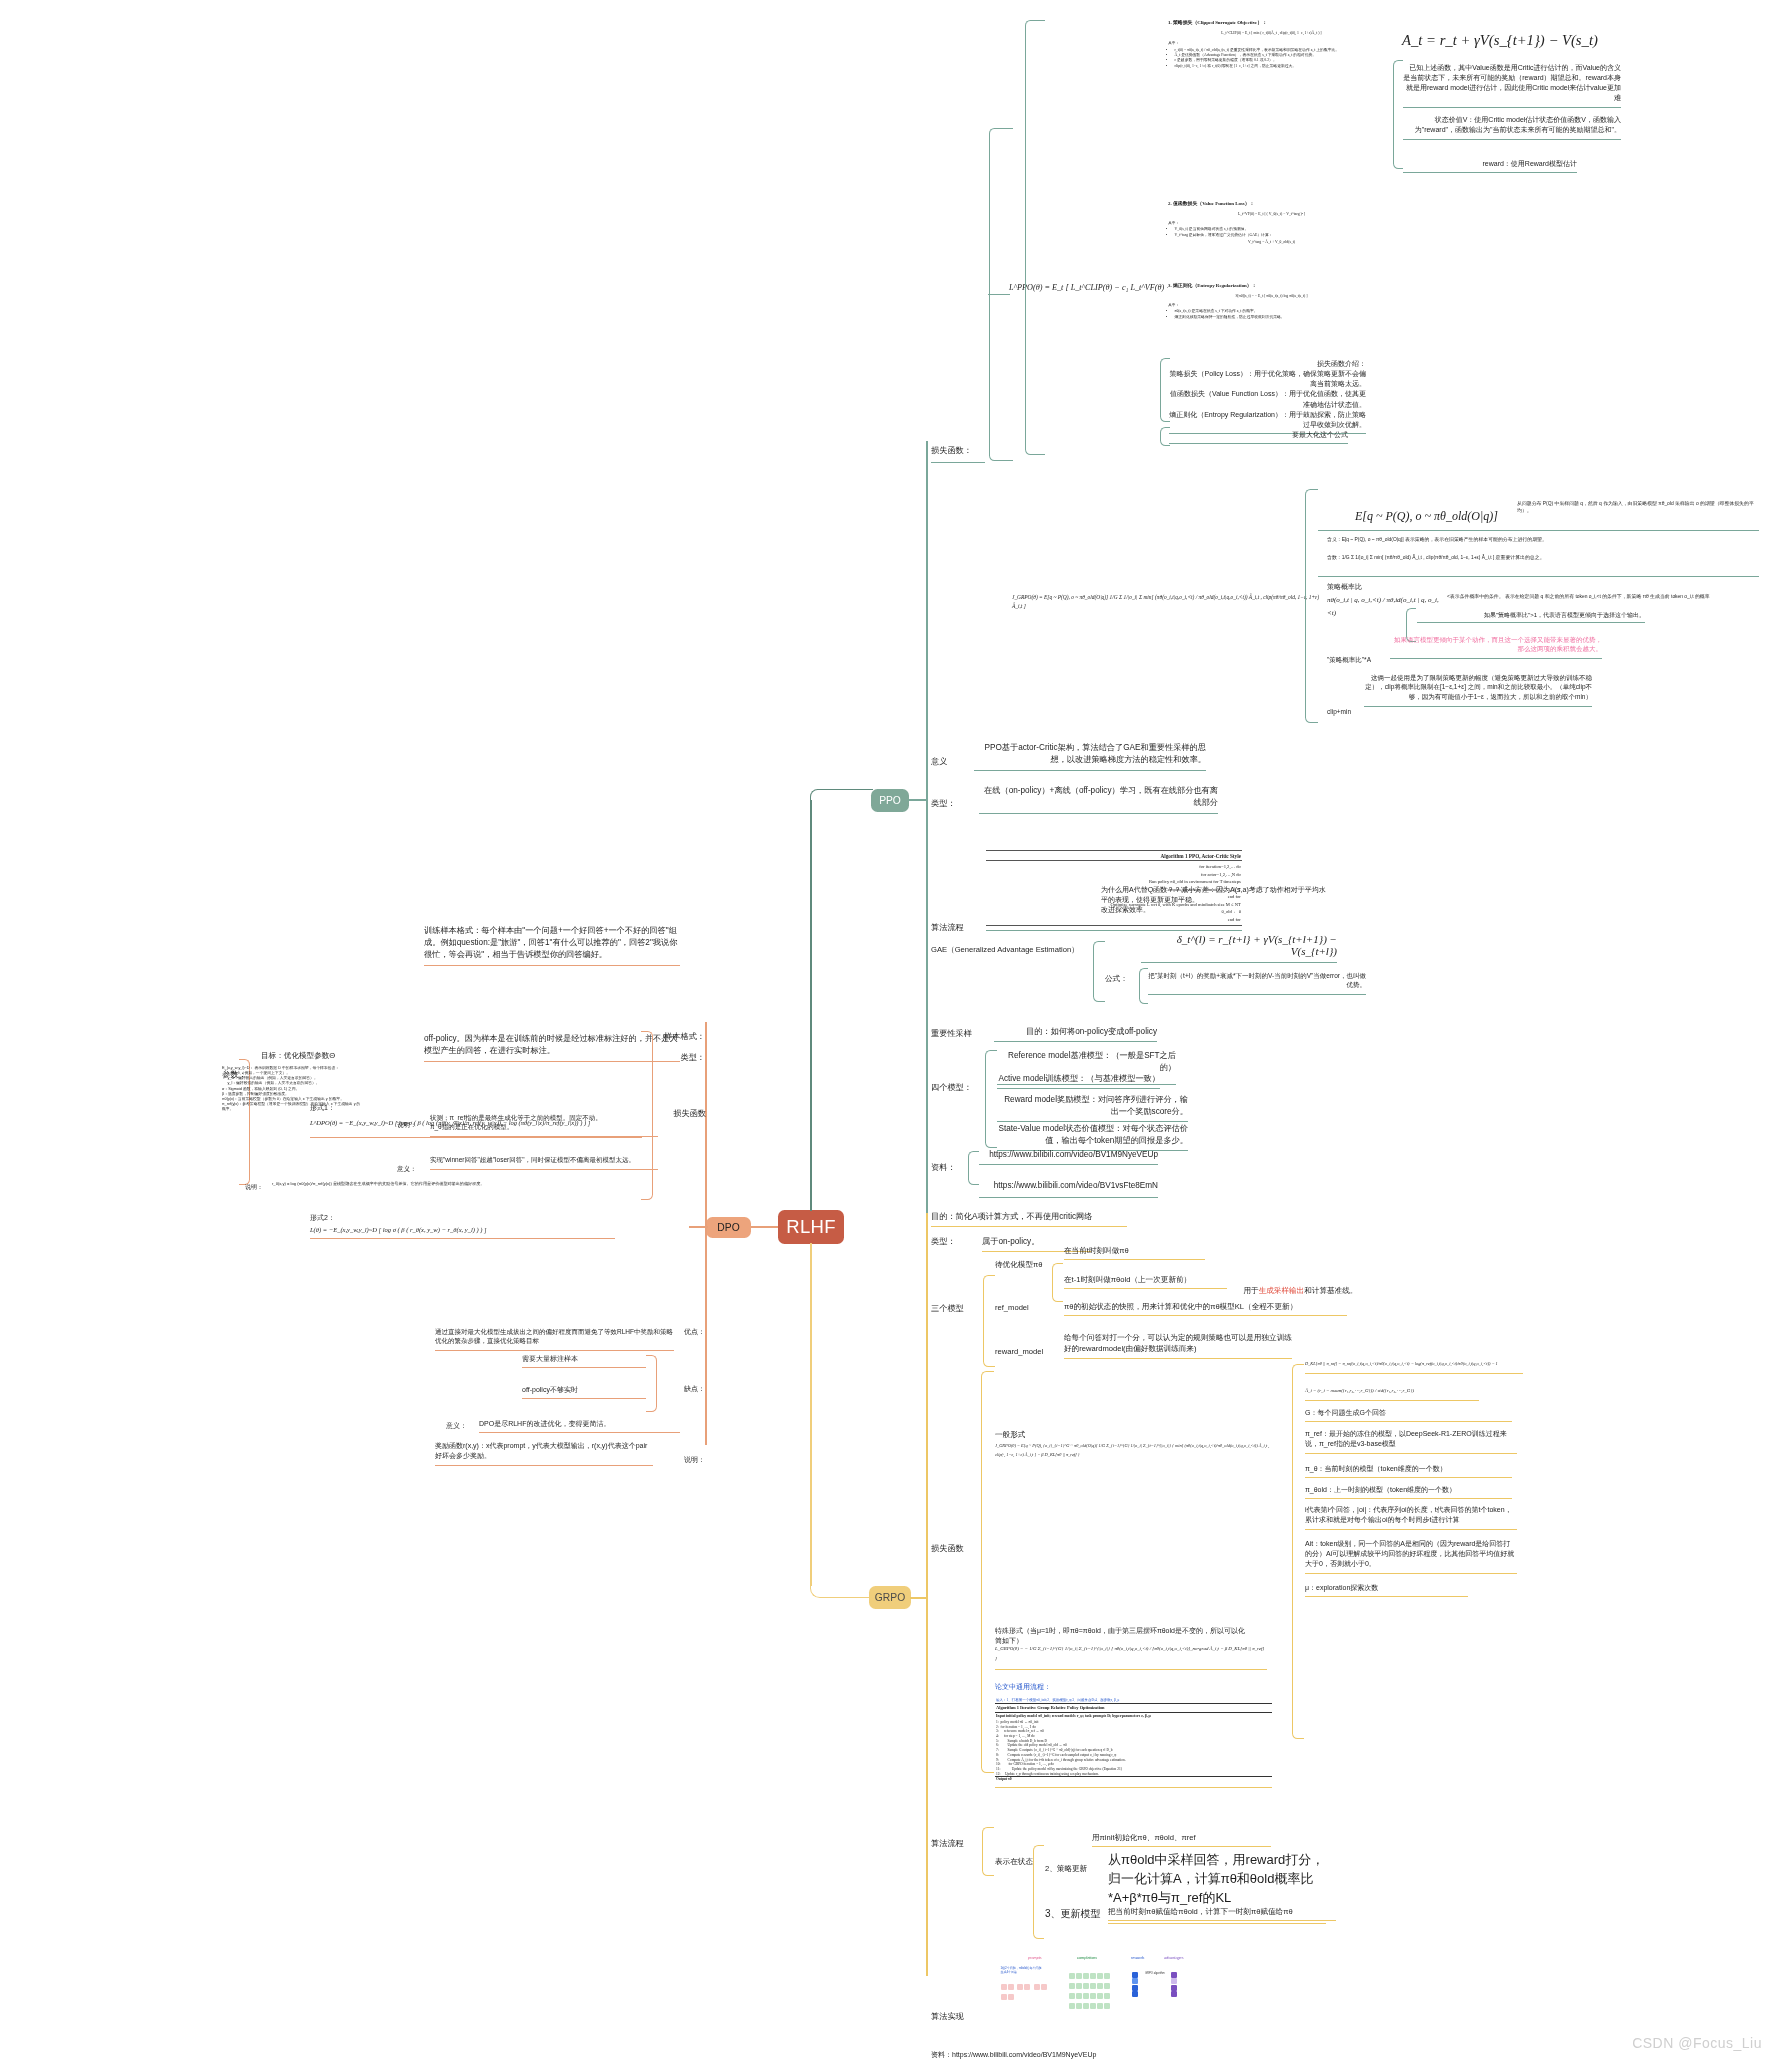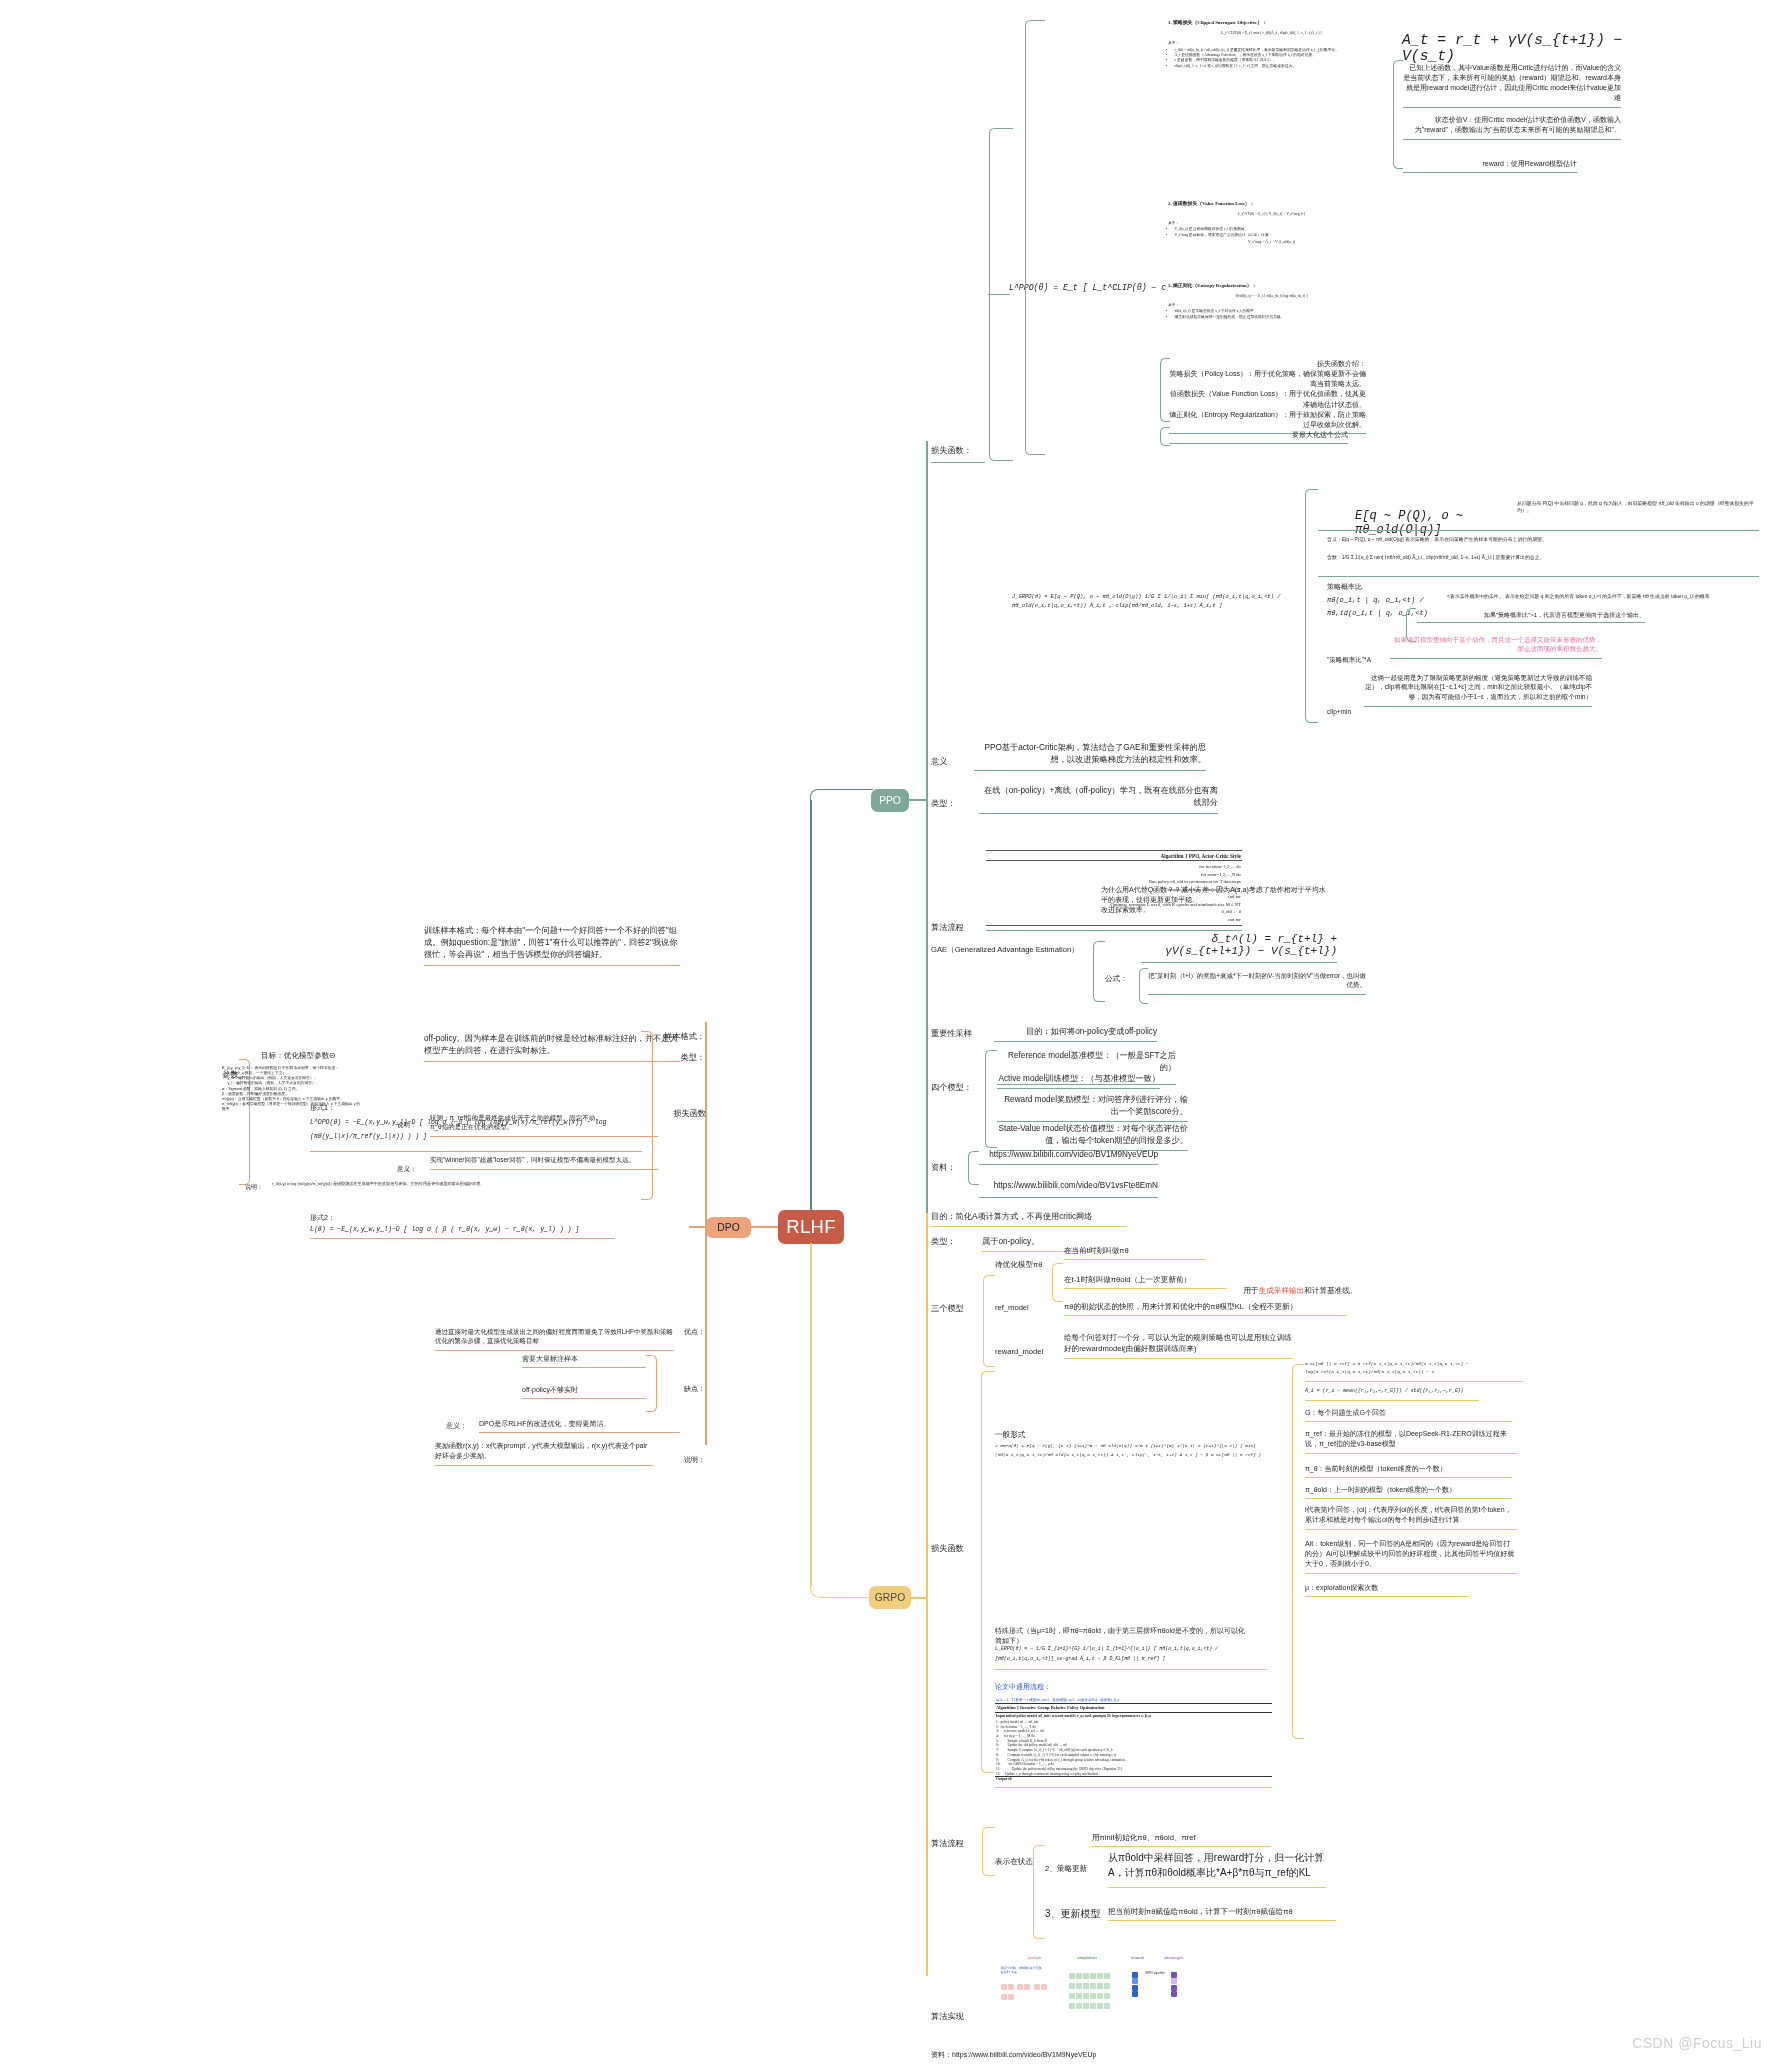--- a/index.html
+++ b/index.html
@@ -59,21 +59,21 @@
     left:869px;top:1586px;width:42px;height:23.4px;
     background:#f0ce7b;color:#4a4a4a;font-size:10.3px;
   }
 
   
   .docbox{
     background:#fff;color:#222;
     font-family:"Liberation Serif","DejaVu Serif",serif;
   }
   .formula{
-    font-family:Liberation Mono, monospace;
+    font-family:Liberation Serif, serif;
     font-style:italic;color:#222;
   }
   .red{color:#e04a3a;}
   .pink{color:#f06fa0;}
   .blue{color:#2255cc;}
   .wmk{
     position:absolute;color:#cfcfcf;font-size:14px;letter-spacing:0.5px;
     right:22px;bottom:15px;
   }
   .imgplaceholder{background:#fff;}
@@ -347,21 +347,21 @@
   </div>
 
   <div class="abs lbl" style="left:931px;top:1838px;width:54px;">算法流程</div>
   <div class="brk brk-yellow" style="left:982px;top:1827px;width:12px;height:49px;"></div>
 
   <div class="abs txt ul-yellow" style="left:1092px;top:1832px;width:179px;font-size:7.6px;padding-bottom:3.3px;">用πinit初始化πθ、πθold、πref</div>
   <div class="abs lbl" style="left:995px;top:1857px;width:60px;font-size:7.6px;">表示在状态</div>
   <div class="brk brk-yellow" style="left:1033px;top:1845px;width:11px;height:94px;"></div>
 
   <div class="abs lbl" style="left:1045px;top:1864px;width:60px;font-size:7.6px;">2、策略更新</div>
-  <div class="abs txt ul-yellow" style="left:1108px;top:1851px;width:218px;font-size:10px;padding-bottom:7px;">从πθold中采样回答，用reward打分，归一化计算A，计算πθ和θold概率比*A+β*πθ与π_ref的KL</div>
+  <div class="abs txt ul-yellow" style="left:1108px;top:1851px;width:218px;font-size:13px;padding-bottom:15px;">从πθold中采样回答，用reward打分，归一化计算A，计算πθ和θold概率比*A+β*πθ与π_ref的KL</div>
 
   <div class="abs lbl" style="left:1045px;top:1907px;width:60px;font-size:10px;">3、更新模型</div>
   <div class="abs txt ul-yellow" style="left:1108px;top:1906px;width:228px;font-size:7.6px;padding-bottom:3.3px;">把当前时刻πθ赋值给πθold，计算下一时刻πθ赋值给πθ</div>
 
   <div class="abs lbl" style="left:931px;top:2011px;width:54px;">算法实现</div>
   <div class="abs imgplaceholder" style="left:995px;top:1956px;width:245px;height:87px;">
     <div style="position:relative;width:100%;height:100%;">
       <div class="micro" style="position:absolute;left:33px;top:0;color:#e0548a;font-style:italic;">prompts</div>
       <div class="micro" style="position:absolute;left:82px;top:0;color:#19893f;font-style:italic;">completions</div>
       <div class="micro" style="position:absolute;left:136px;top:0;color:#2255cc;font-style:italic;">rewards</div>

